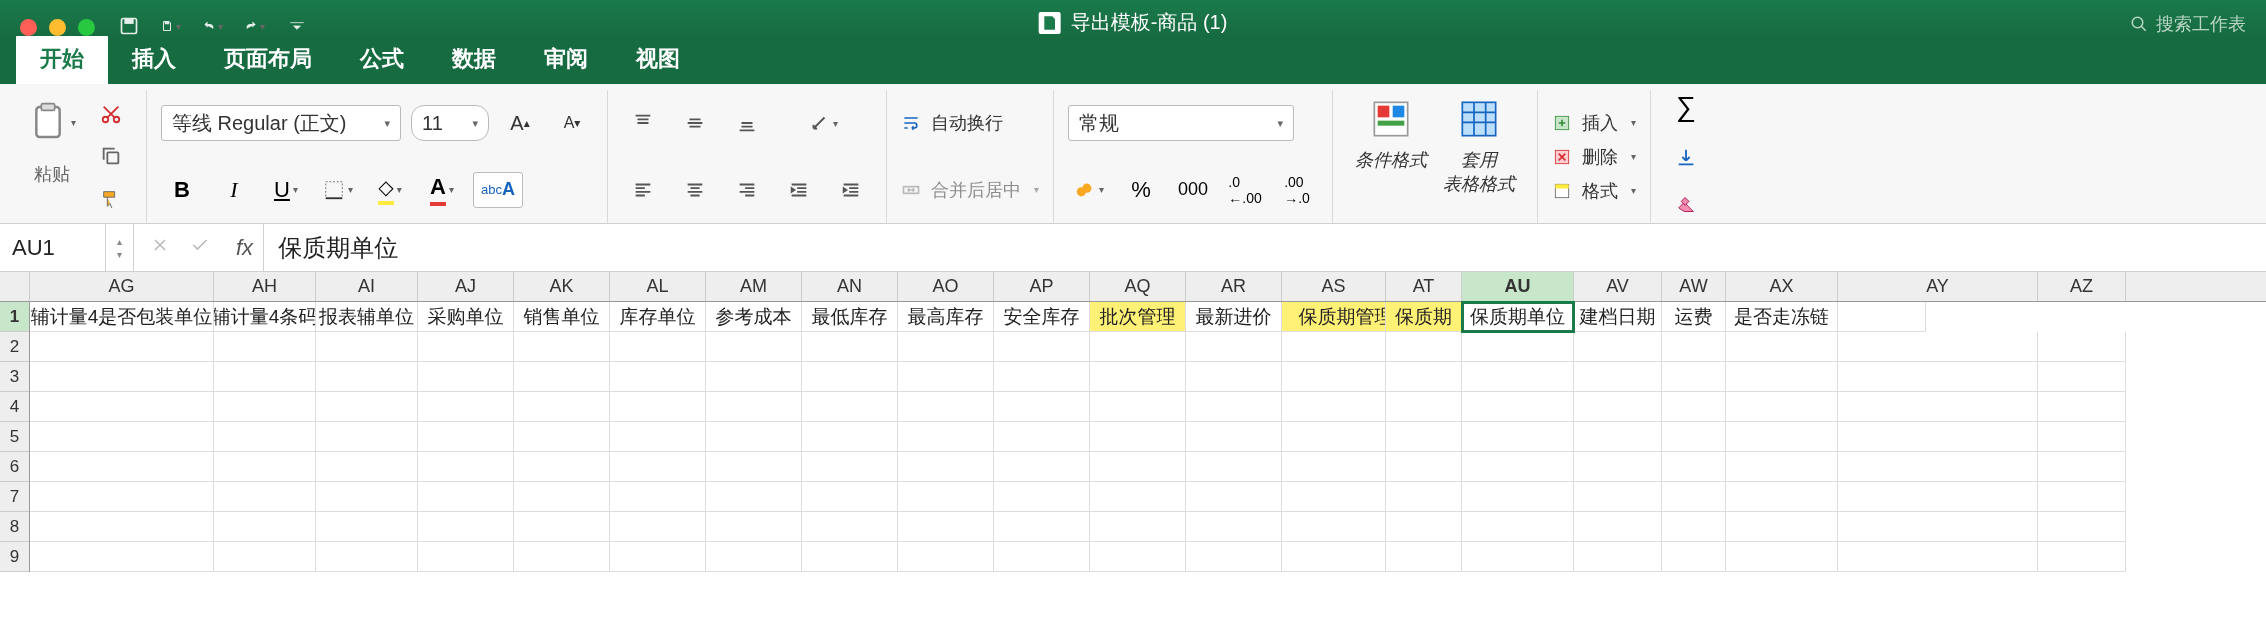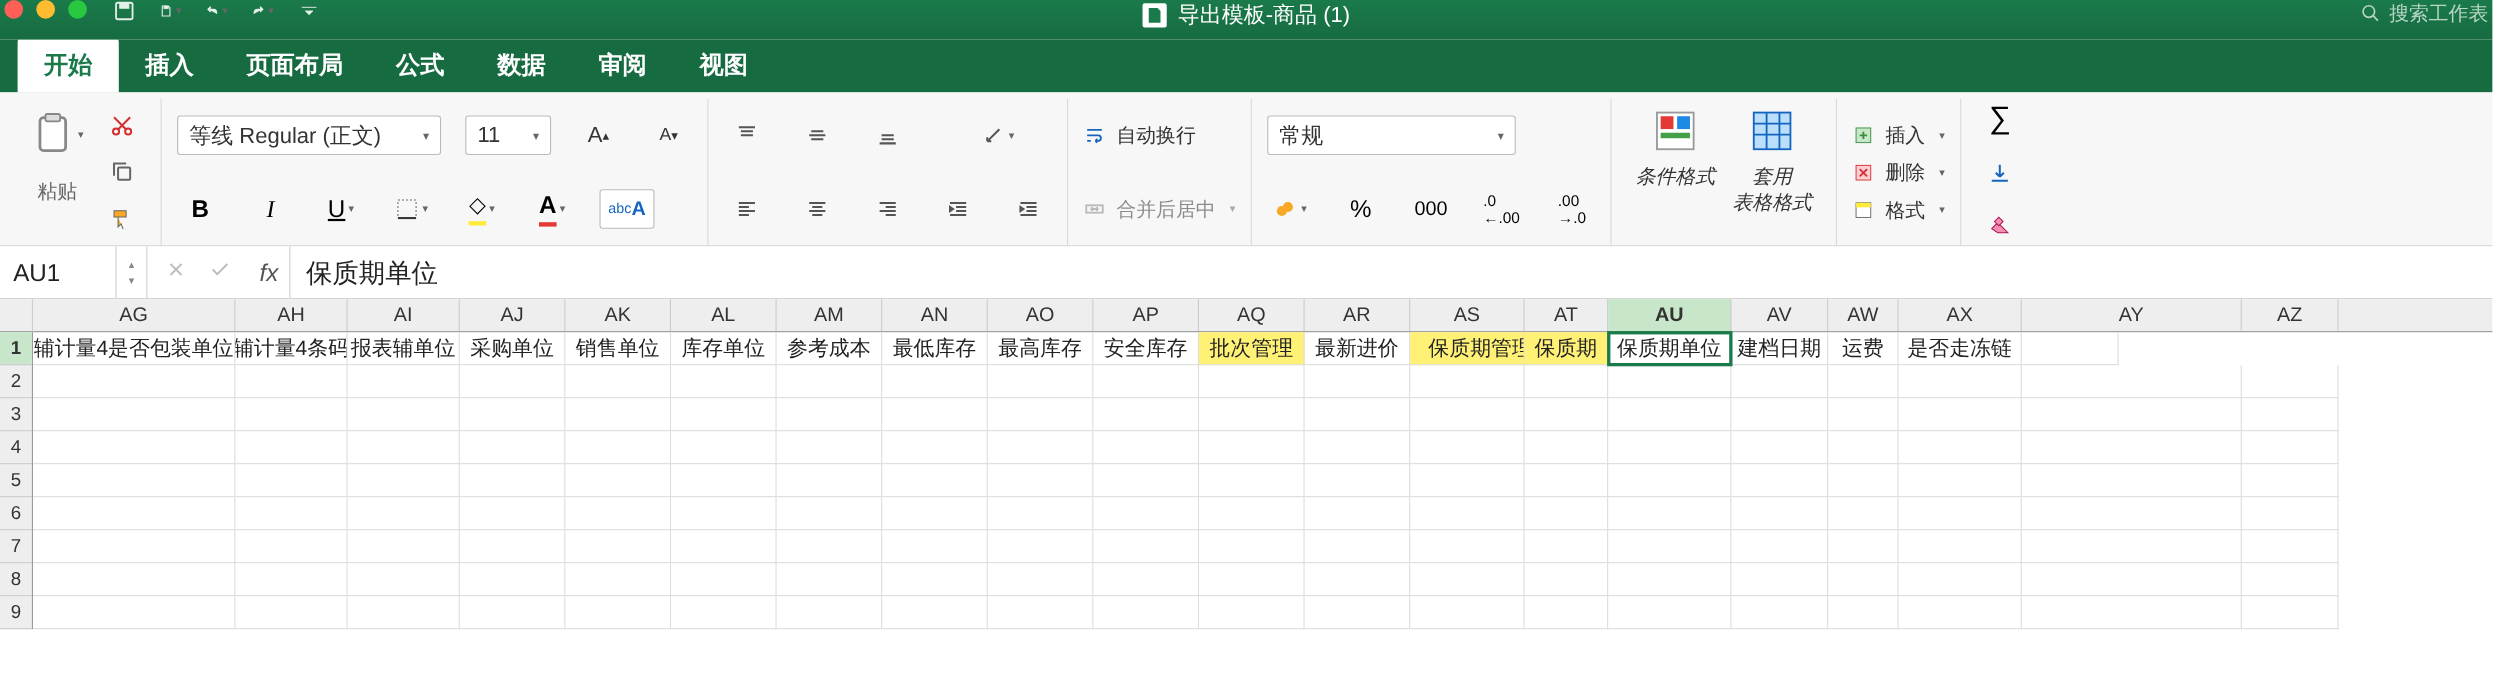--- a/index.html
+++ b/index.html
@@ -1,18 +1,18 @@
 <!DOCTYPE html>
 <html><head>
 <meta charset="utf-8">
 <style>
   * { box-sizing: border-box; margin: 0; padding: 0; font-family: -apple-system, BlinkMacSystemFont, "Segoe UI", sans-serif; }
   body { background: #fff; width: 2266px; height: 618px; overflow: hidden; font-size: 20px; }
   
-  .titlebar { height: 36px; background: linear-gradient(#1a7a4a, #176b41); display: flex; align-items: flex-start; padding: 0 4px; color: #fff; position: relative; }
+  .titlebar { height: 36px; background: linear-gradient(#1a7a4a, #176b41); display: flex; align-items: flex-end; padding: 0 20px; color: #fff; position: relative; }
   .traffic { display: flex; gap: 12px; margin-right: 24px; }
   .tl { width: 17px; height: 17px; border-radius: 50%; }
   .tl.red { background: #ff5f57; }
   .tl.yel { background: #febc2e; }
   .tl.grn { background: #28c840; }
   .qat { display: flex; gap: 22px; align-items: center; }
   .qat-ico { width: 20px; height: 20px; color: #e4efe9; display:flex; align-items:center; justify-content:center; }
   .qat svg { width: 20px; height: 20px; fill: #e4efe9; stroke:#e4efe9; }
   .title-center { position: absolute; left: 50%; transform: translateX(-50%); display:flex; align-items:center; gap:10px; font-size: 20px; color:#fff; }
   .title-ico { width:22px; height:22px; background:#fff; display:flex; align-items:center; justify-content:center; border-radius:2px; }
@@ -20,32 +20,32 @@
   .search-box { margin-left:auto; display:flex; align-items:center; gap:8px; color:#b8d5c5; font-size:18px; }
   .search-box svg { width:18px; height:18px; stroke:#b8d5c5; fill:none; }
   
   .tabbar { height: 48px; background: #176b41; display:flex; align-items:flex-end; padding-left: 16px; color:#fff; }
   .tab { padding: 10px 24px; font-size: 22px; font-weight: 600; color:#fff; }
   .tab.active { background:#fff; color:#1a7a4a; border-radius: 4px 4px 0 0; }
   
   .ribbon { height: 140px; background:#f7f7f8; border-bottom:1px solid #d0d0d0; display:flex; padding:6px 10px 0 10px; gap: 0; }
   .rgroup { display:flex; flex-direction:column; padding: 0 14px; border-right:1px solid #d9d9d9; height:100%; }
   .rgroup:last-child { border-right:none; }
-  .rgrow { display:flex; gap:22px; align-items:center; flex:1; }
+  .rgrow { display:flex; gap:10px; align-items:center; flex:1; }
   .rrow-top { height: 50%; align-items:center; }
   .rrow-bot { height: 50%; align-items:center; }
   .rlabel { color:#666; font-size:18px; text-align:center; margin-top:2px; }
   .rbtn { width:42px; height:36px; display:flex; align-items:center; justify-content:center; border-radius:3px; }
   .rbtn svg { width:22px; height:22px; }
   .bigbtn { width:56px; height:64px; display:flex; align-items:center; justify-content:center; }
   .bigbtn svg { width:40px; height:40px; }
   .drop { display:flex; align-items:center; }
   .drop::after { content:'▾'; font-size:10px; color:#666; margin-left:3px; }
   .font-sel { height:36px; border:1px solid #bbb; border-radius:3px; background:#fff; padding:0 10px; display:flex; align-items:center; min-width:240px; font-size:20px; color:#333; justify-content:space-between; }
-  .size-sel { height:36px; border:1px solid #bbb; border-radius:3px; background:#fff; padding:0 10px; display:flex; align-items:center; width:78px; font-size:20px; color:#333; justify-content:space-between; }
+  .size-sel { height:36px; border:1px solid #bbb; border-radius:13px; background:#fff; padding:0 10px; display:flex; align-items:center; width:78px; font-size:20px; color:#333; justify-content:space-between; }
   .num-sel { height:36px; border:1px solid #bbb; border-radius:3px; background:#fff; padding:0 10px; display:flex; align-items:center; min-width:226px; font-size:20px; color:#333; justify-content:space-between; }
   .dd { font-size:11px; color:#666; }
   .vstack { display:flex; flex-direction:column; gap:6px; align-items:center; }
   .bigitem { display:flex; flex-direction:column; align-items:center; gap:6px; padding: 6px 8px; }
   .bigitem-ico { width:46px; height:46px; display:flex; align-items:center; justify-content:center; }
   .bigitem-ico svg { width:40px; height:40px; }
   .bigitem-label { font-size:18px; color:#333; text-align:center; }
   .menuitem { display:flex; align-items:center; gap:10px; font-size:18px; color:#333; }
   .menuitem svg { width:20px; height:20px; }
   .ab-btn { border:1px solid #bbb; border-radius:3px; width:50px; height:36px; display:flex; align-items:center; justify-content:center; background:#fff; }

